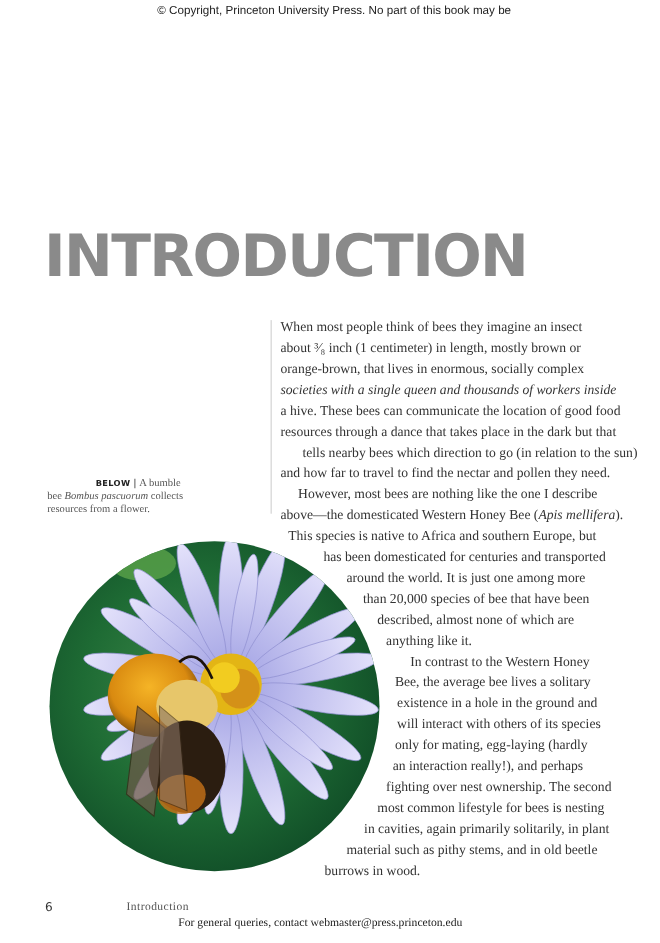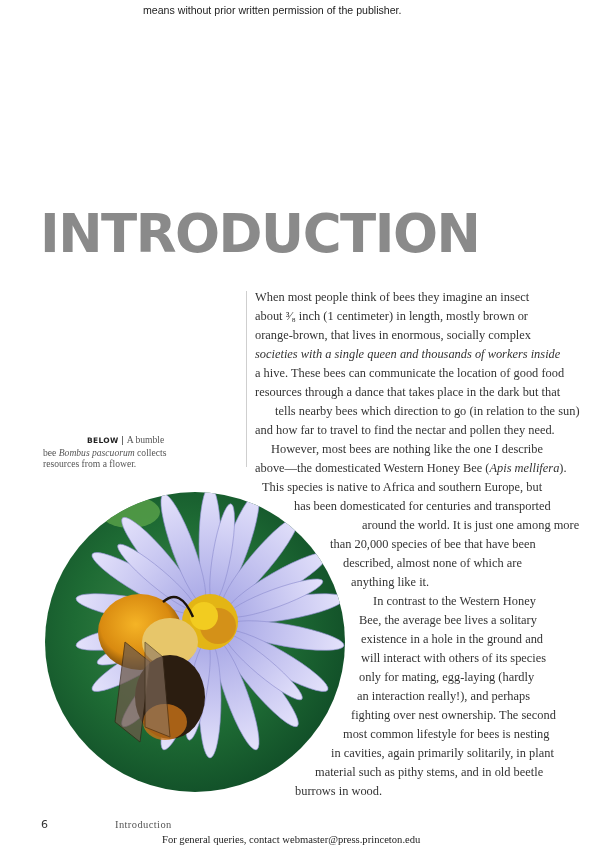--- a/index.html
+++ b/index.html
@@ -45,41 +45,41 @@
   }
   .footer-note {
     position: absolute; left: 162px; top: 834px;
     font-family: Liberation Serif, serif; font-size: 10.6px; color: #222;
   }
 </style>
 </head>
 <body>
 
 <div class="copyright">
-  <div>means without prior written permission of the publisher.</div>
+  <div>© Copyright, Princeton University Press. No part of this book may be</div>
 </div>
 
 <div class="chapter-title">INTRODUCTION</div>
 
 <div class="rule"></div>
 
 <div id="body-text">
     <div class="body-line" style="left: 255px; top: 288px;"><span>When most people think of bees they imagine an insect</span></div>
     <div class="body-line" style="left: 255px; top: 307px;"><span>about ³⁄₈ inch (1 centimeter) in length, mostly brown or</span></div>
     <div class="body-line" style="left: 255px; top: 326px;"><span>orange-brown, that lives in enormous, socially complex</span></div>
     <div class="body-line" style="left: 255px; top: 345px; font-style: italic;"><span>societies with a single queen and thousands of workers inside</span></div>
     <div class="body-line" style="left: 255px; top: 364px;"><span>a hive. These bees can communicate the location of good food</span></div>
     <div class="body-line" style="left: 255px; top: 383px;"><span>resources through a dance that takes place in the dark but that</span></div>
     <div class="body-line" style="left: 255px; top: 402px; margin-left: 20px;"><span>tells nearby bees which direction to go (in relation to the sun)</span></div>
     <div class="body-line" style="left: 255px; top: 421px;"><span>and how far to travel to find the nectar and pollen they need.</span></div>
     <div class="body-line" style="left: 271px; top: 440px;"><span>However, most bees are nothing like the one I describe</span></div>
     <div class="body-line" style="left: 255px; top: 459px;"><span>above—the domesticated Western Honey Bee (</span><i>Apis mellifera</i><span>).</span></div>
     <div class="body-line" style="left: 262px; top: 478px;"><span>This species is native to Africa and southern Europe, but</span></div>
     <div class="body-line" style="left: 294px; top: 497px;"><span>has been domesticated for centuries and transported</span></div>
-    <div class="body-line" style="left: 315px; top: 516px; margin-left: 47px;"><span>around the world. It is just one among more</span></div>
+    <div class="body-line" style="left: 315px; top: 516px;"><span>around the world. It is just one among more</span></div>
     <div class="body-line" style="left: 330px; top: 535px; text-align: center;"><span>than 20,000 species of bee that have been</span></div>
     <div class="body-line" style="left: 343px; top: 554px;"><span>described, almost none of which are</span></div>
     <div class="body-line" style="left: 351px; top: 573px;"><span>anything like it.</span></div>
     <div class="body-line" style="left: 373px; top: 592px;"><span>In contrast to the Western Honey</span></div>
     <div class="body-line" style="left: 359px; top: 611px;"><span>Bee, the average bee lives a solitary</span></div>
     <div class="body-line" style="left: 361px; top: 630px;"><span>existence in a hole in the ground and</span></div>
     <div class="body-line" style="left: 361px; top: 649px;"><span>will interact with others of its species</span></div>
     <div class="body-line" style="left: 359px; top: 668px;"><span>only for mating, egg-laying (hardly</span></div>
     <div class="body-line" style="left: 357px; top: 687px;"><span>an interaction really!), and perhaps</span></div>
     <div class="body-line" style="left: 351px; top: 706px;"><span>fighting over nest ownership. The second</span></div>

